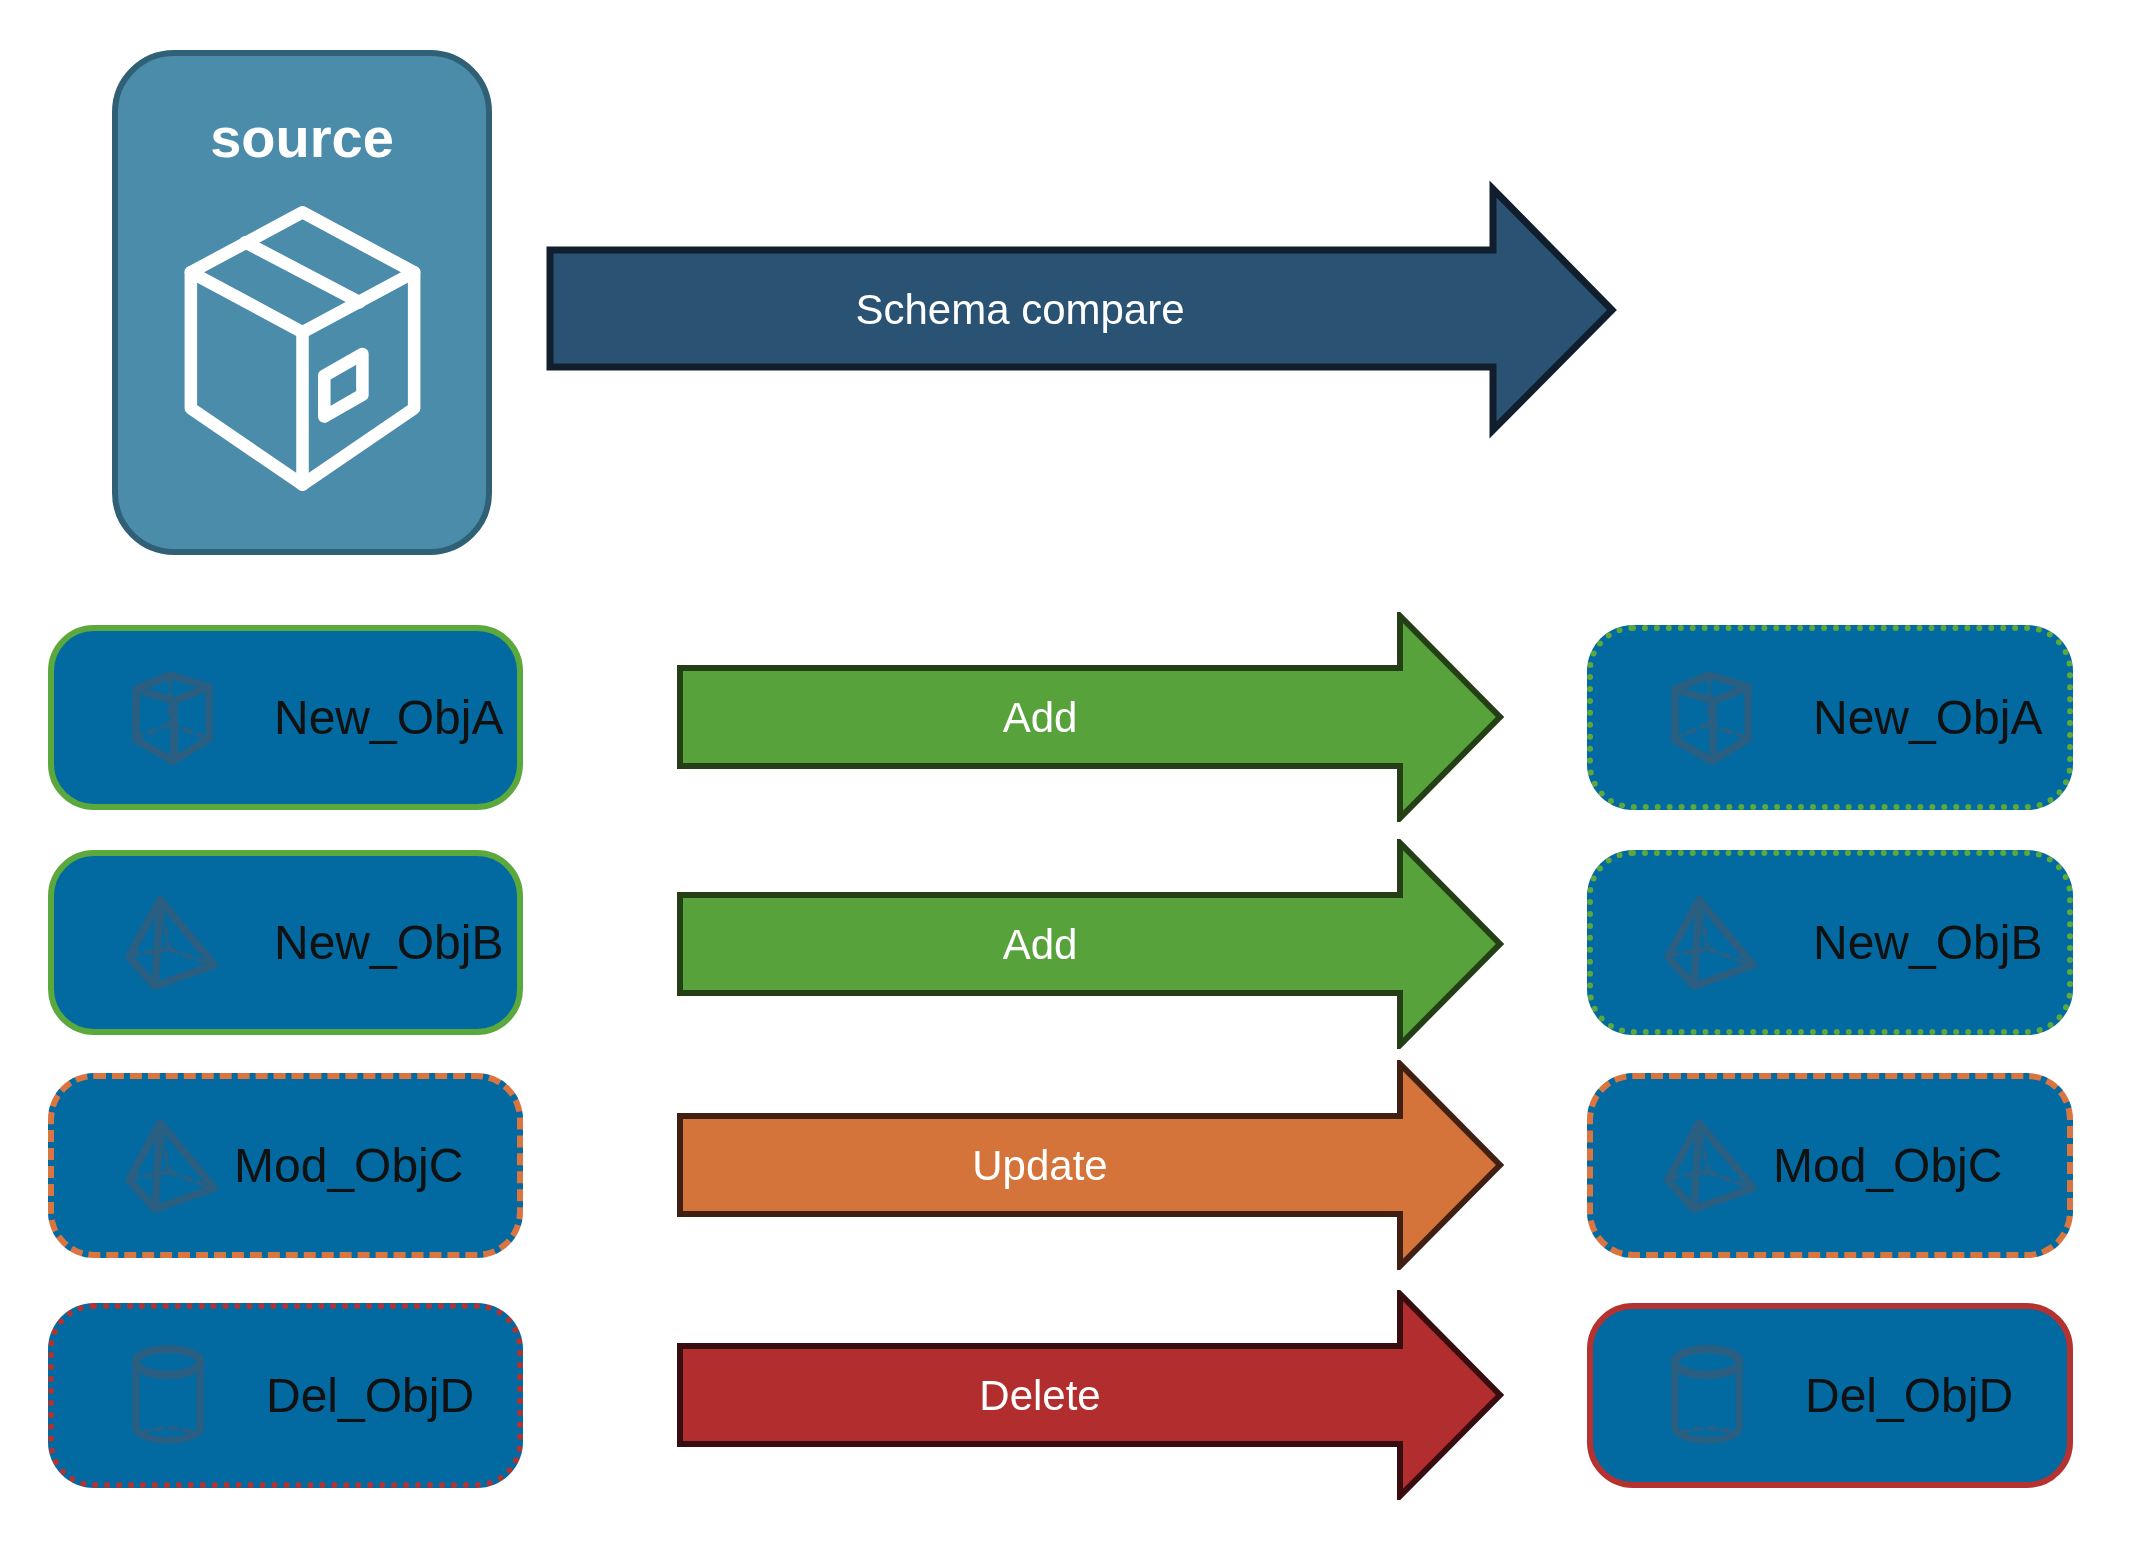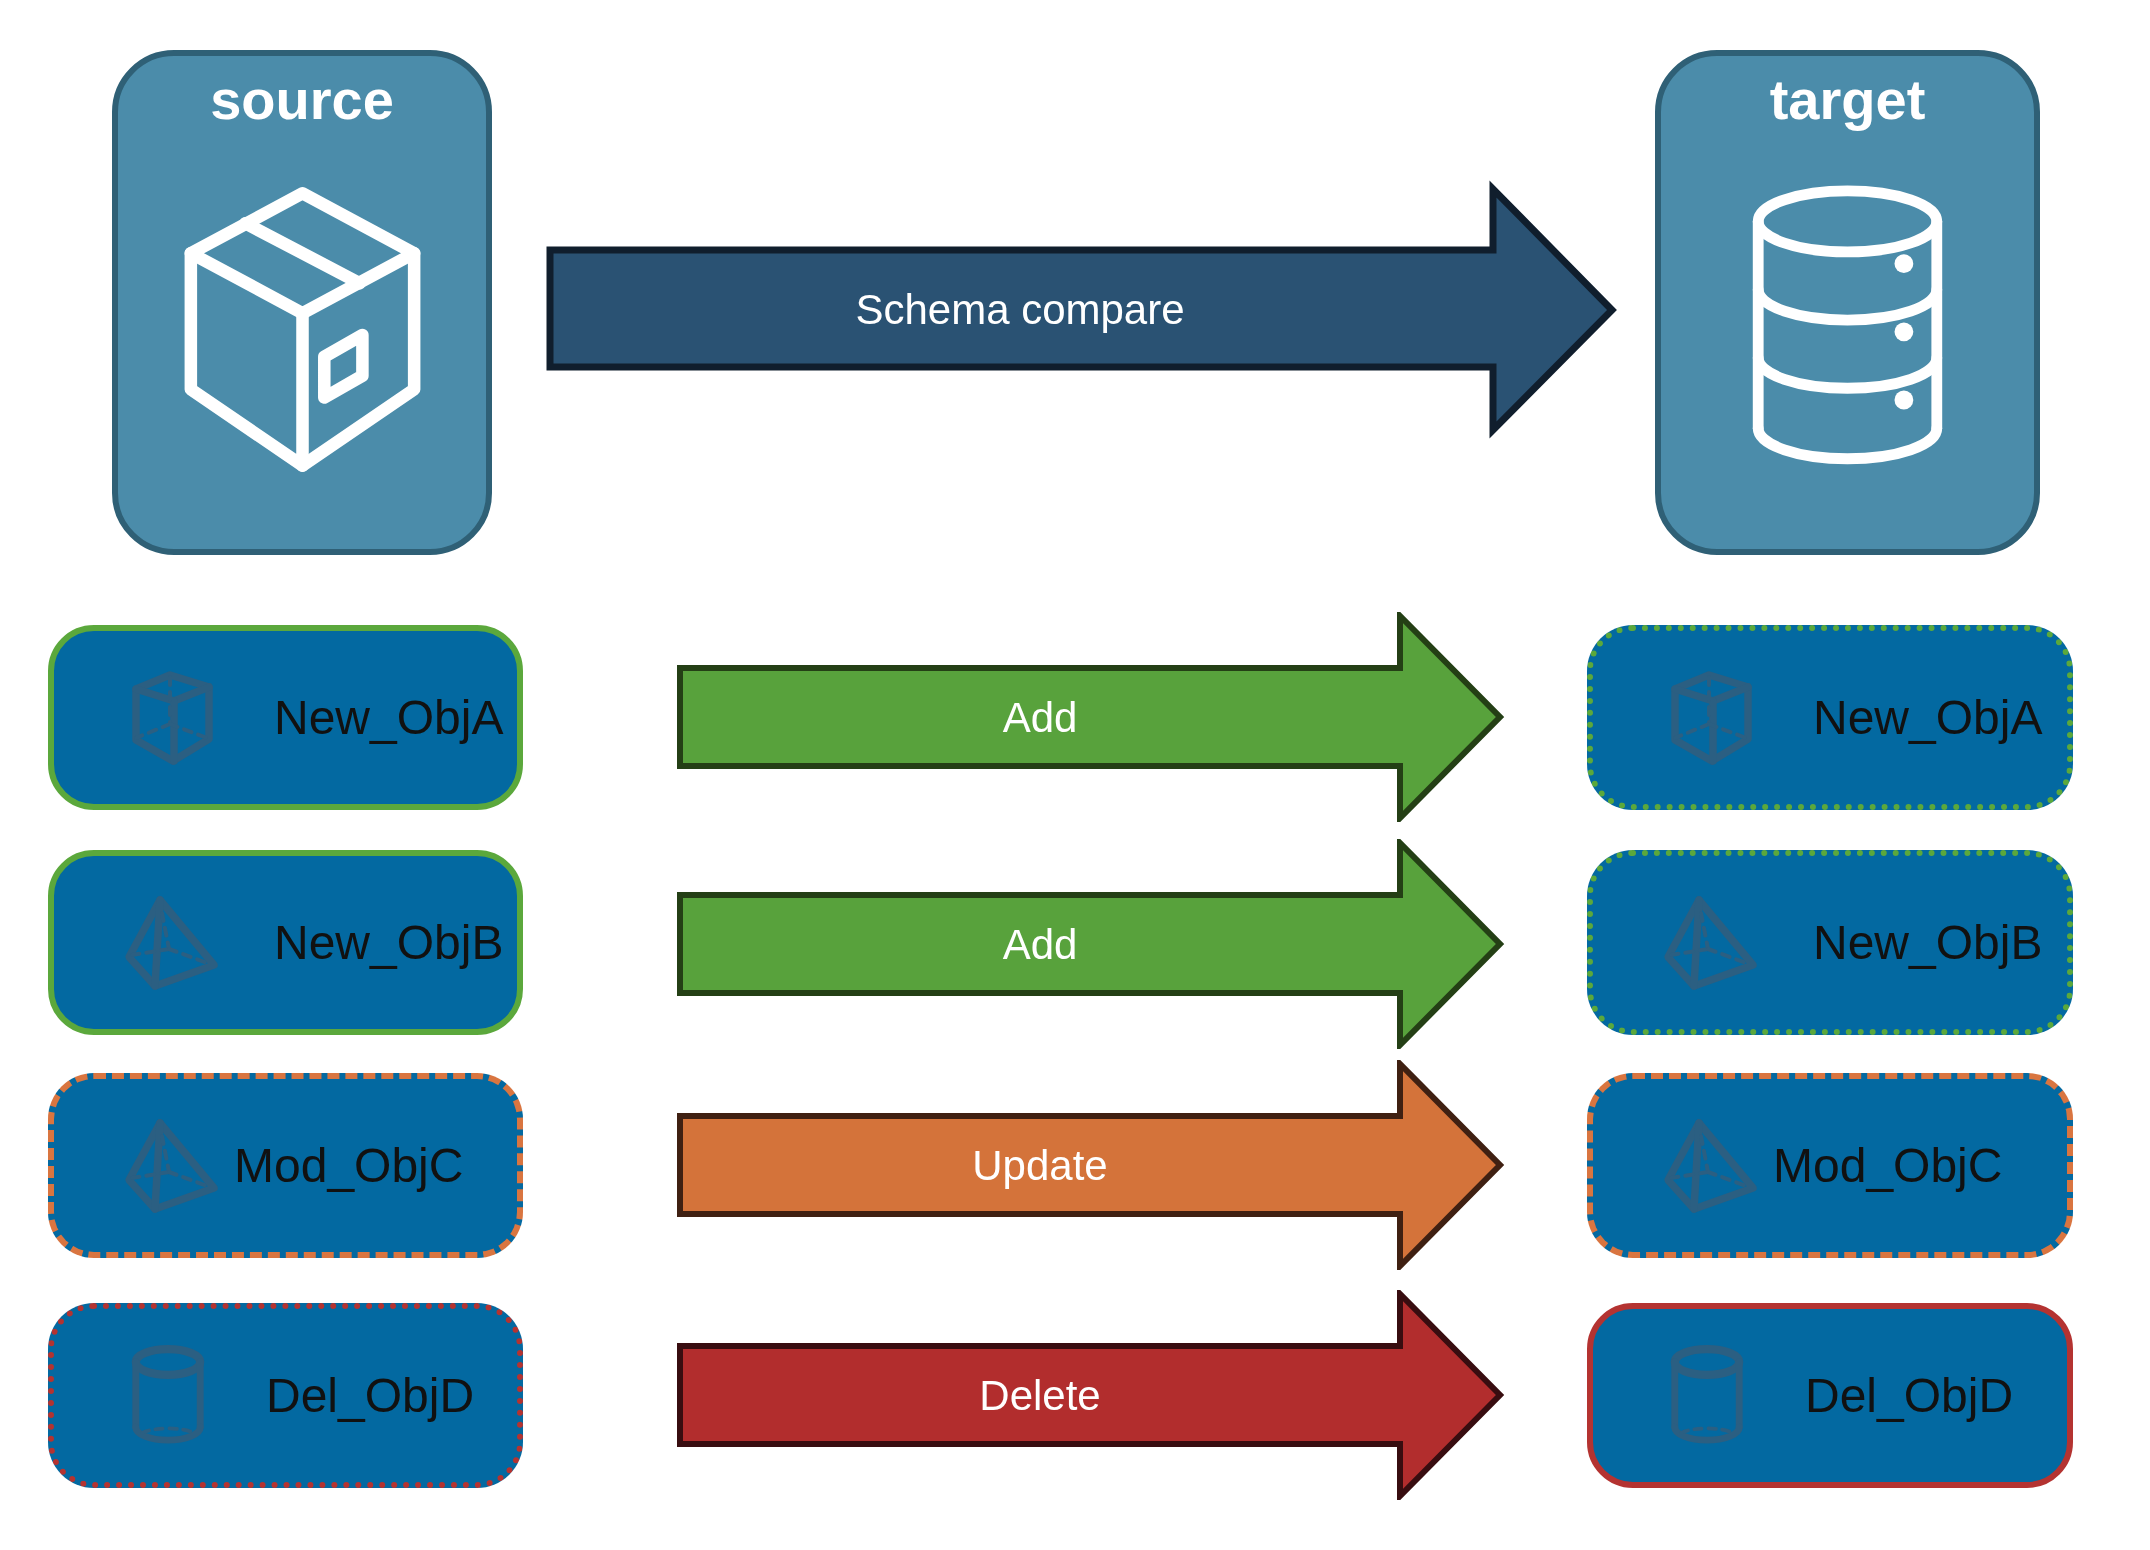--- a/index.html
+++ b/index.html
@@ -9,21 +9,21 @@
   }
 
   
   .panel {
     position:absolute; top:50px; height:505px; box-sizing:border-box;
     background:var(--panel_fill); border:6px solid var(--panel_border);
     border-radius:62px; display:flex; flex-direction:column; align-items:center;
   }
   .panel.source { left:112px; width:380px; }
   .panel.target { left:1655px; width:385px; }
-  .panel-title { margin-top:16px; font-size:56px; font-weight:bold; color:#ffffff; line-height:1; }
+  .panel-title { margin-top:54px; font-size:56px; font-weight:bold; color:#ffffff; line-height:1; }
   .panel-iconwrap { flex:1; display:flex; align-items:center; justify-content:center; width:100%; padding-bottom:18px; }
 
   .wicon { fill:none; stroke:#ffffff; stroke-width:4.6; stroke-linejoin:round; stroke-linecap:round; }
   .wdot  { fill:#ffffff; stroke:none; }
 
   
   .arrow-svg { position:absolute; }
   .arrow-poly { stroke-linejoin:miter; }
   .arrow-text { fill:#ffffff; font-size:42px; font-family:"Liberation Sans", sans-serif; }
 
@@ -70,36 +70,20 @@
       <svg width="275" height="305" viewBox="0 0 100 112">
         <path class="wicon" d="M50 6 L91 28 L50 50 L9 28 Z"></path>
         <path class="wicon" d="M9 28 L9 78 L50 106 L50 50"></path>
         <path class="wicon" d="M91 28 L91 78 L50 106"></path>
         <path class="wicon" d="M29 17 L71 39"></path>
         <path class="wicon" d="M58 66 L72 58 L72 73 L58 81 Z"></path>
       </svg>
     </div>
   </div>
 
-  <div class="panel target">
-    <div class="panel-title">target</div>
-    <div class="panel-iconwrap">
-      <svg width="235" height="295" viewBox="0 0 100 124">
-        <ellipse class="wicon" cx="50" cy="16" rx="38" ry="13"></ellipse>
-        <path class="wicon" d="M12 16 L12 104"></path>
-        <path class="wicon" d="M88 16 L88 104"></path>
-        <path class="wicon" d="M12 104 A38 13 0 0 0 88 104"></path>
-        <path class="wicon" d="M12 45 A38 13 0 0 0 88 45"></path>
-        <path class="wicon" d="M12 74 A38 13 0 0 0 88 74"></path>
-        <circle class="wdot" cx="74" cy="34" r="4"></circle>
-        <circle class="wdot" cx="74" cy="63" r="4"></circle>
-        <circle class="wdot" cx="74" cy="92" r="4"></circle>
-      </svg>
-    </div>
-  </div>
 
   <svg class="arrow-svg compare-arrow" width="1100" height="260" viewBox="0 0 1100 260">
     <polygon class="arrow-poly" stroke-width="7" points="10,70 953,70 953,9 1072,130 953,250 953,187 10,187" fill="#2A5273" stroke="#101E2D"></polygon>
     <text class="arrow-text" x="480" y="144" text-anchor="middle">Schema compare</text>
   </svg>
 
   <div class="obj-box left r1" style="border-color: rgb(91, 168, 60); border-style: solid;">
     <svg class="obj-icon" viewBox="0 0 100 100">
       <path class="s" d="M14 21 L48 7 L87 19 L87 71 L51 93 L14 72 Z"></path>
       <path class="s" d="M14 21 L52 33 L87 19"></path>

